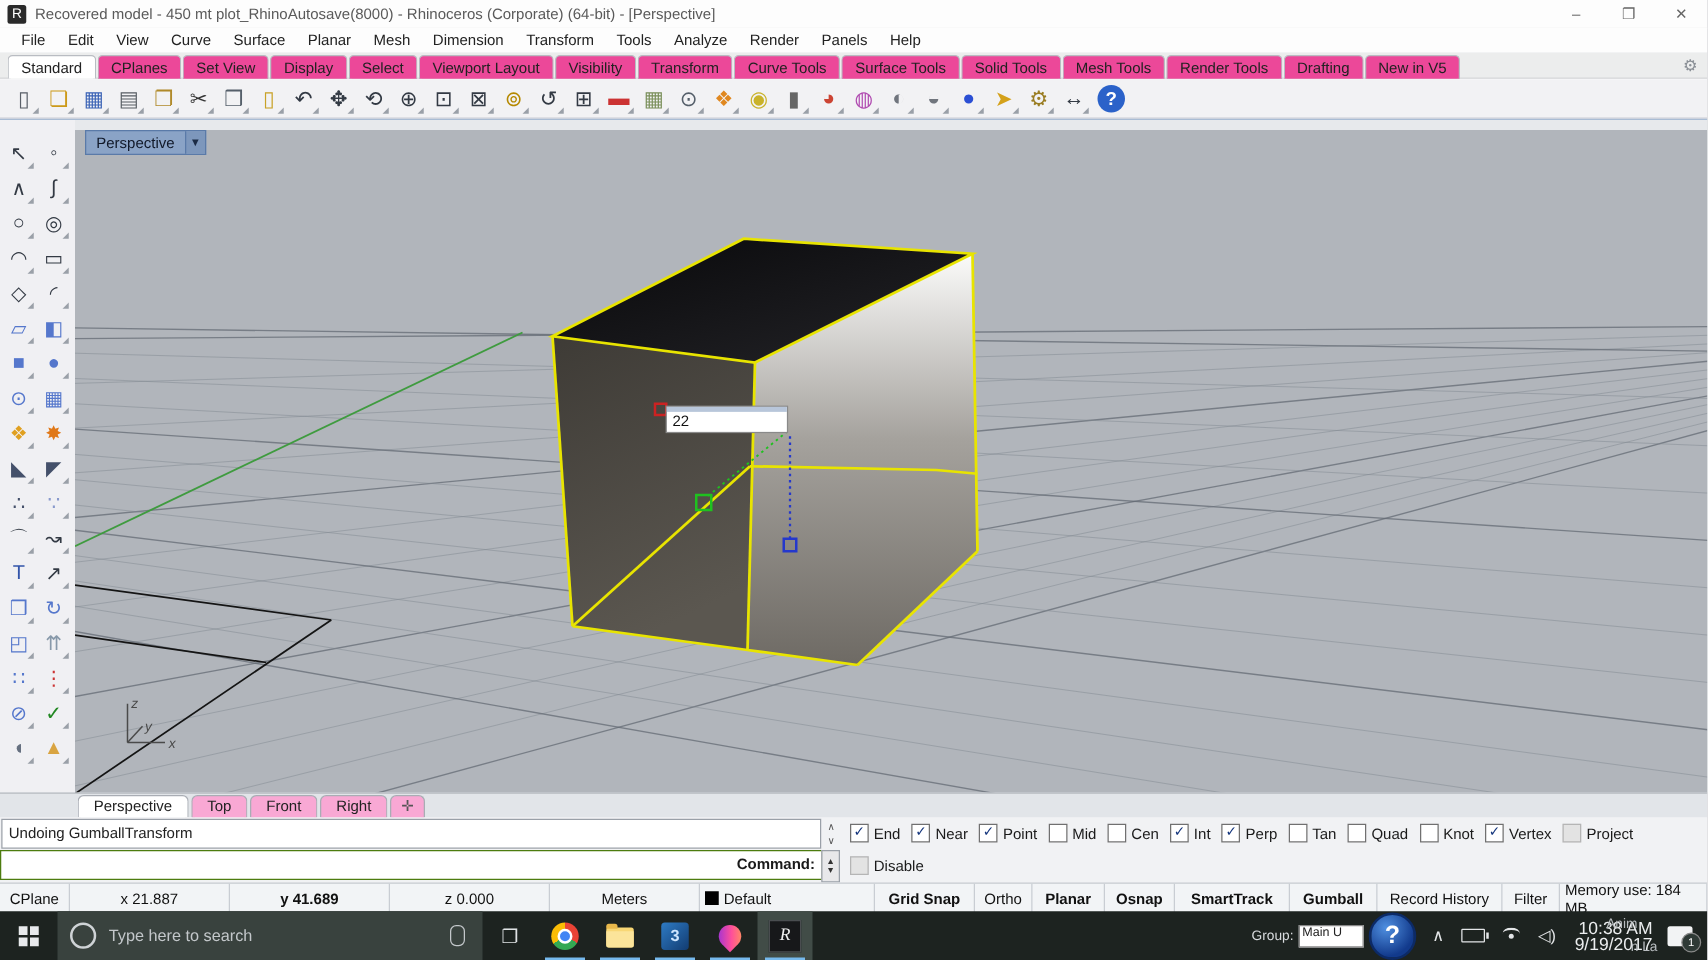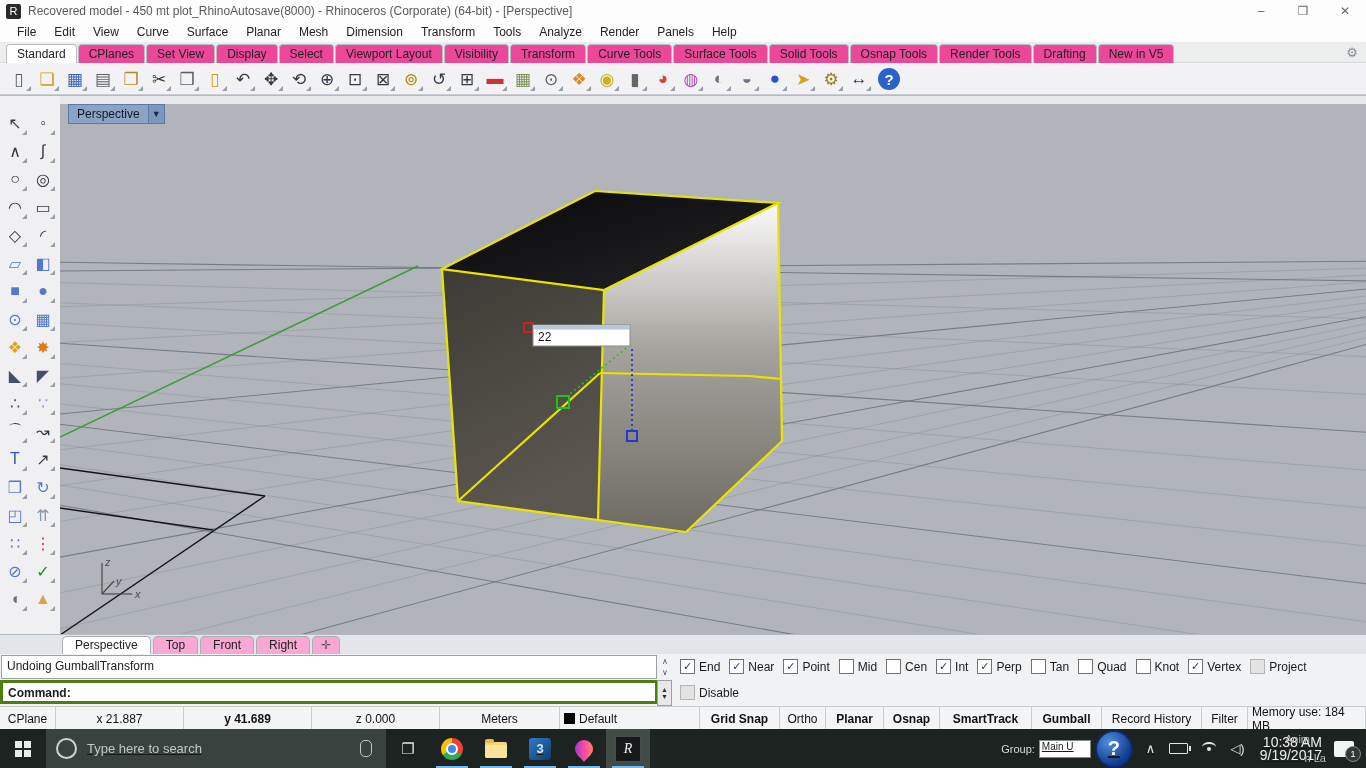--- a/index.html
+++ b/index.html
@@ -55,40 +55,40 @@
          background:#f9a8d4;margin-right:2px;color:#222;}
   .vptab.active{background:#fff;}
   .vptab.plus{padding:1px 8px 2px;color:#555;}
   
   .bottom{position:absolute;left:0;top:654px;width:100%;height:52px;background:#f1f2f4;}
   .cmdcol{position:absolute;left:0;top:0;width:672px;height:52px;}
   .history{position:absolute;left:1px;top:1px;width:656px;height:24px;background:#fff;border:1px solid #9aa0a8;
            padding:3px 5px;box-sizing:border-box;color:#222;}
   .hist-scroll{position:absolute;right:0;top:1px;width:14px;height:24px;display:flex;flex-direction:column;
            align-items:center;justify-content:space-between;font-size:8px;color:#555;padding:2px 0;box-sizing:border-box;}
-  .cmdline{position:absolute;left:0;top:26px;width:658px;height:24px;background:#fff;border:3px solid #4d7c0f;
-           padding:3px 5px;box-sizing:border-box;font-weight:bold;}
+  .cmdline{position:absolute;left:0;top:26px;width:658px;height:24px;background:#fff;border:1px solid #4d7c0f;
+           padding:3px 5px;box-sizing:border-box;font-weight:bold;text-align:right;}
   .cmd-spin{position:absolute;right:0;top:26px;width:13px;height:24px;border:1px solid #9aa0a8;background:#e8e8ea;
            display:flex;flex-direction:column;align-items:center;justify-content:center;font-size:7px;color:#333;}
   .osnapcol{position:absolute;left:680px;top:0;right:0;height:52px;display:flex;align-items:flex-start;
            padding-top:5px;flex-wrap:wrap;}
   .osnap-item{display:flex;align-items:center;margin-right:9px;}
   .osnap-box{width:13px;height:13px;border:1px solid #707070;background:#fff;margin-right:4px;
            display:flex;align-items:center;justify-content:center;font-size:11px;color:#14357d;line-height:13px;}
   .osnap-box.disabled{background:#e3e3e3;border-color:#b5b5b5;}
   
   .statusbar{position:absolute;left:0;top:706px;width:100%;height:23px;background:#f2f4f6;
              border-top:1px solid #c6cad0;display:flex;align-items:stretch;}
   .st-cell{border-right:1px solid #c9cdd3;display:flex;align-items:center;justify-content:center;
            padding:0 4px;box-sizing:border-box;color:#111;}
   .st-cell.bold{font-weight:bold;}
   .st-cell.left{justify-content:flex-start;}
   .swatch{width:11px;height:11px;background:#000;margin-right:4px;}
   
-  .taskbar{position:absolute;left:0;top:729px;width:100%;height:39px;background:#1d2320;display:flex;align-items:center;text-decoration:underline;}
+  .taskbar{position:absolute;left:0;top:729px;width:100%;height:39px;background:#1d2320;display:flex;align-items:center;}
   .start{width:46px;height:39px;display:flex;align-items:center;justify-content:center;}
   .winlogo{width:16px;height:16px;display:grid;grid-template-columns:7px 7px;grid-template-rows:7px 7px;gap:2px;}
   .winlogo div{background:#e8eaec;}
   .searchbox{width:340px;height:39px;background:#39423e;display:flex;align-items:center;padding:0 10px;box-sizing:border-box;}
   .cortana{width:17px;height:17px;border:2px solid #cfd3d6;border-radius:50%;margin-right:10px;}
   .search-ph{color:#c3c7ca;font-size:13px;flex:1;}
   .mic{width:10px;height:15px;border:1.5px solid #c3c7ca;border-radius:5px;position:relative;margin-right:4px;}
   .taskview{width:44px;height:39px;display:flex;align-items:center;justify-content:center;color:#dfe2e4;font-size:15px;}
   .tb-app{width:44px;height:39px;display:flex;align-items:center;justify-content:center;position:relative;}
   .tb-app .underline{position:absolute;left:6px;right:6px;bottom:0;height:2px;background:#76b9ed;}
@@ -161,21 +161,21 @@
       <span class="rtab">CPlanes</span>
       <span class="rtab">Set View</span>
       <span class="rtab">Display</span>
       <span class="rtab">Select</span>
       <span class="rtab">Viewport Layout</span>
       <span class="rtab">Visibility</span>
       <span class="rtab">Transform</span>
       <span class="rtab">Curve Tools</span>
       <span class="rtab">Surface Tools</span>
       <span class="rtab">Solid Tools</span>
-      <span class="rtab">Osnap Tools</span>
+      <span class="rtab">Mesh Tools</span>
       <span class="rtab">Render Tools</span>
       <span class="rtab">Drafting</span>
       <span class="rtab">New in V5</span>
       <span class="tab-gear">⚙</span>
     </div>
 
   <div class="toolbar" id="toolbar">
       <span class="tb-icon" style="color: rgb(90, 96, 104);">▯</span>
       <span class="tb-icon" style="color: rgb(204, 154, 26);">❏</span>
       <span class="tb-icon" style="color: rgb(58, 98, 181);">▦</span>

